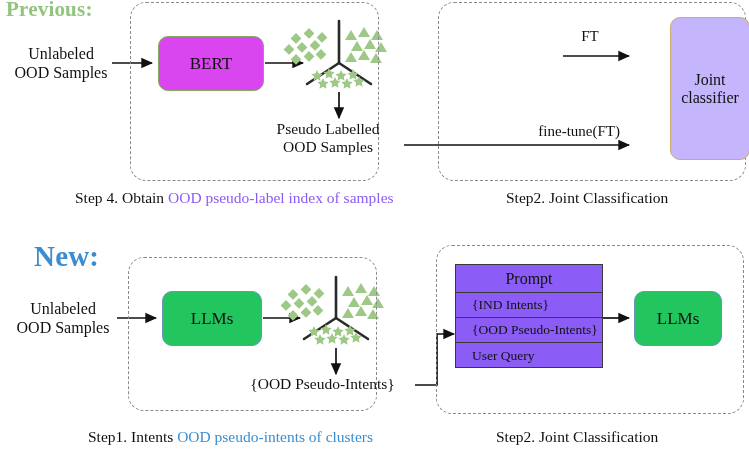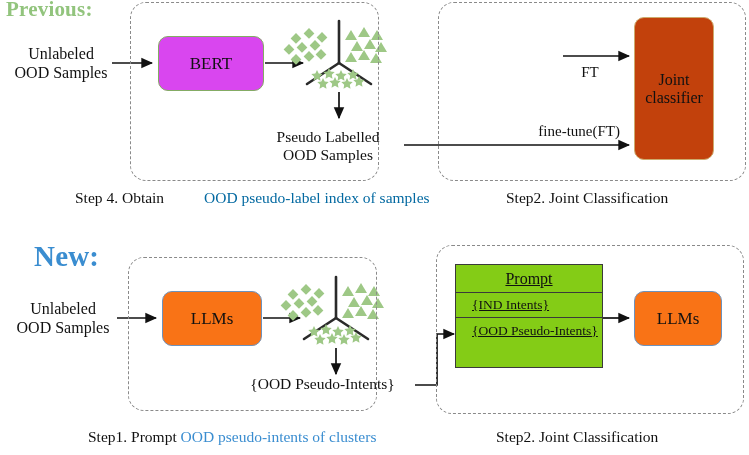--- a/index.html
+++ b/index.html
@@ -12,31 +12,31 @@
   .dashgroup{
     position:absolute;border:1.4px dashed #8a8a8a;border-radius:16px;background:transparent;
   }
 
   
   .procbox{
     position:absolute;display:flex;align-items:center;justify-content:center;
     border-radius:10px;box-sizing:border-box;text-align:center;line-height:1.12;
   }
   .procbox.green{background:#d946ef;border:1.6px solid #84ab64;}
-  .procbox.blue{background:#f97316;border:1.6px solid #6d92bd;}
-  .procbox.yellow{background:#c2410c;border:1.6px solid #cdab6d;}
+  .procbox.blue{background:#22c55e;border:1.6px solid #6d92bd;}
+  .procbox.yellow{background:#c4b5fd;border:1.6px solid #cdab6d;margin-left:36px;}
 
   
   .lbl{position:absolute;line-height:1.18;}
 
   
   .heading{position:absolute;font-weight:bold;letter-spacing:.2px;}
 
   
-  .prompt-table{position:absolute;border:1.5px solid #3a3a3a;background:#84cc16;box-sizing:border-box;text-decoration:underline;}
+  .prompt-table{position:absolute;border:1.5px solid #3a3a3a;background:#8b5cf6;box-sizing:border-box;}
   .prompt-row{border-bottom:1.5px solid #3a3a3a;box-sizing:border-box;display:flex;align-items:center;}
   .prompt-row:last-child{border-bottom:none;}
   .prompt-head{justify-content:center;}
   .prompt-cell{justify-content:flex-start;padding-left:16px;}
 
   
   svg.overlay{position:absolute;left:0;top:0;width:749px;height:455px;pointer-events:none;}
 </style>
 </head>
 <body>
@@ -163,39 +163,39 @@
 <div class="dashgroup" style="left:130px;top:2px;width:247px;height:177px;"></div>
 <div class="dashgroup" style="left:438px;top:2px;width:306px;height:177px;"></div>
 
 <div class="lbl ctr" style="left:2px;top:45px;width:118px;font-size:16px;">
   <div>Unlabeled</div>
   <div>OOD Samples</div>
 </div>
 
 <div class="procbox green" style="left:158px;top:36px;width:106px;height:55px;font-size:17px;">BERT</div>
 
-<div class="lbl ctr" style="left:248px;top:120px;width:160px;font-size:15.5px;margin-top:8px;">
+<div class="lbl ctr" style="left:248px;top:120px;width:160px;font-size:15.5px;">
   <div>Pseudo Labelled</div>
   <div>OOD Samples</div>
 </div>
 
 <div class="lbl ctr" style="left:460px;top:28px;width:120px;font-size:15.5px;">
 </div>
 
-<div class="lbl ctr nowrap" style="left:570px;top:28px;width:40px;font-size:15px;margin-top:36px;">FT</div>
+<div class="lbl ctr nowrap" style="left:570px;top:28px;width:40px;font-size:15px;">FT</div>
 
 <div class="lbl ctr nowrap" style="left:490px;top:123px;width:130px;font-size:15px;text-align:right;">fine-tune(FT)</div>
 
 <div class="procbox yellow" style="left:634px;top:17px;width:80px;height:143px;font-size:16px;flex-direction:column;">
   <span>Joint</span>
   <span>classifier</span>
 </div>
 
 <div class="lbl nowrap" style="left:75px;top:189px;font-size:15.5px;">
-  <span>Step 4. Obtain </span><span style="color:#0369a1;margin-left:36px;">OOD pseudo-label index of samples</span>
+  <span>Step 4. Obtain </span><span style="color:#8b5cf6;">OOD pseudo-label index of samples</span>
 </div>
 
 <div class="lbl nowrap" style="left:506px;top:189px;font-size:15.5px;">Step2. Joint Classification</div>
 
 <div class="heading" style="left:34px;top:240px;font-size:29px;color:#3a8dd0;">New:</div>
 
 <div class="dashgroup" style="left:128px;top:257px;width:247px;height:152px;"></div>
 <div class="dashgroup" style="left:436px;top:245px;width:306px;height:167px;"></div>
 
 <div class="lbl ctr" style="left:2px;top:300px;width:122px;font-size:16px;">
@@ -204,21 +204,22 @@
 </div>
 
 <div class="procbox blue" style="left:162px;top:291px;width:100px;height:55px;font-size:17px;">LLMs</div>
 
 <div class="lbl ctr nowrap" style="left:230px;top:375px;width:185px;font-size:15.5px;">{OOD Pseudo-Intents}</div>
 
 <div class="prompt-table" style="left:455px;top:264px;width:148px;height:104px;">
   <div class="prompt-row prompt-head" style="height:28px;font-size:16px;">Prompt</div>
   <div class="prompt-row prompt-cell" style="height:25px;font-size:13.5px;">{IND Intents}</div>
   <div class="prompt-row prompt-cell" style="height:25px;font-size:13.5px;">{OOD Pseudo-Intents}</div>
+  <div class="prompt-row prompt-cell" style="height:25px;font-size:13.5px;">User Query</div>
 </div>
 
 <div class="procbox blue" style="left:634px;top:291px;width:88px;height:55px;font-size:17px;">LLMs</div>
 
 <div class="lbl nowrap" style="left:88px;top:428px;font-size:15.5px;">
-  <span>Step1. Prompt </span><span style="color:#3a8dd0;">OOD pseudo-intents of clusters</span>
+  <span>Step1. Intents </span><span style="color:#3a8dd0;">OOD pseudo-intents of clusters</span>
 </div>
 
 <div class="lbl nowrap" style="left:496px;top:428px;font-size:15.5px;">Step2. Joint Classification</div>
 
 </body></html>

